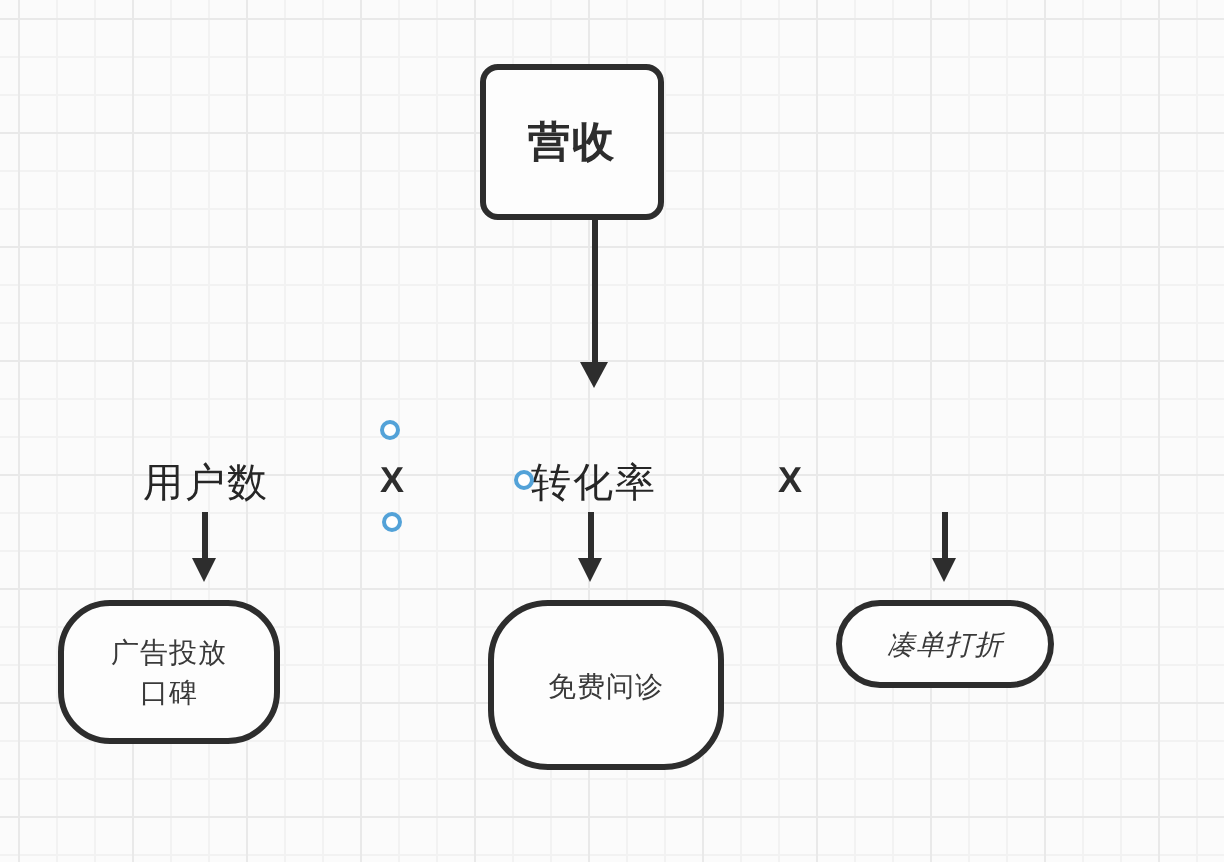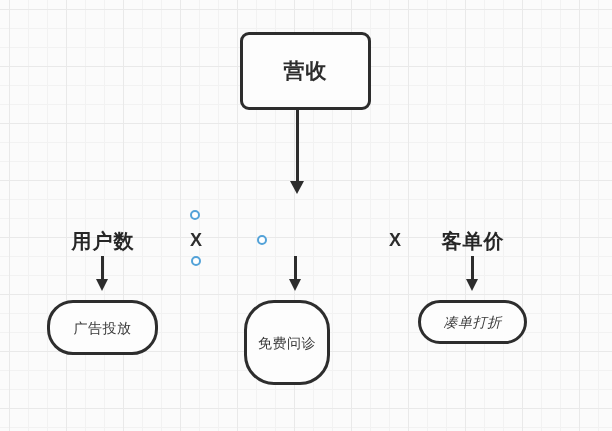--- a/index.html
+++ b/index.html
@@ -26,42 +26,42 @@
     position: absolute;
     border: 3px solid #2d2d2d;
     background: #fdfdfd;
     display: flex;
     align-items: center;
     justify-content: center;
     text-align: center;
     color: #2d2d2d;
   }
   .node-root {
-    left: 240px; top: 32px; width: 131px; height: 78px;
+    left: 240px; top: 32px; width: 92px; height: 78px;
     border-radius: 9px;
     font-size: 21px; font-weight: bold;
     letter-spacing: 1px;
   }
   .node-leaf {
     font-size: 14px;
     line-height: 20px;
     color: #3a3a3a;
     letter-spacing: 0.5px;
   }
-  .leaf-0 { left: 47px;  top: 300px; width: 111px; height: 55px; border-radius: 26px; }
-  .leaf-1 { left: 244px; top: 300px; width: 86px; height: 85px; border-radius: 30px; }
+  .leaf-0 { left: 29px;  top: 300px; width: 111px; height: 72px; border-radius: 26px; }
+  .leaf-1 { left: 244px; top: 300px; width: 118px; height: 85px; border-radius: 30px; }
   .leaf-2 { left: 418px; top: 300px; width: 109px; height: 44px; border-radius: 26px; font-style: italic; }
 
   
   .term {
     position: absolute;
     top: 228px;
     transform: translateX(-50%);
     font-size: 20px;
-    font-weight: bold;
+    font-weight: normal;
     color: #262626;
     letter-spacing: 1px;
     white-space: nowrap;
   }
   .op {
     position: absolute;
     top: 230px;
     transform: translateX(-50%);
     font-size: 18px;
     font-weight: bold;
@@ -120,37 +120,38 @@
 
   <div class="node node-root">
     <span>营收</span>
   </div>
 
   <div class="vline line-main"></div>
   <div class="arrowhead head-main"></div>
 
   <span class="term term-0">用户数</span>
   <span class="op op-0">X</span>
+  <span class="term term-1">转化率</span>
   <span class="op op-1">X</span>
-  <span class="term term-2">客单价</span>
 
   <div class="handle handle-top"></div>
   <div class="handle handle-bot"></div>
   <div class="handle handle-left"></div>
 
   <div class="vline line-a0"></div>
   <div class="arrowhead small head-a0"></div>
   <div class="vline line-a1"></div>
   <div class="arrowhead small head-a1"></div>
   <div class="vline line-a2"></div>
   <div class="arrowhead small head-a2"></div>
 
   <div class="node node-leaf leaf-0">
     <div>
       <div>广告投放</div>
+      <div>口碑</div>
     </div>
   </div>
 
   <div class="node node-leaf leaf-1">
     <div>
       <div>免费问诊</div>
     </div>
   </div>
 
   <div class="node node-leaf leaf-2">

